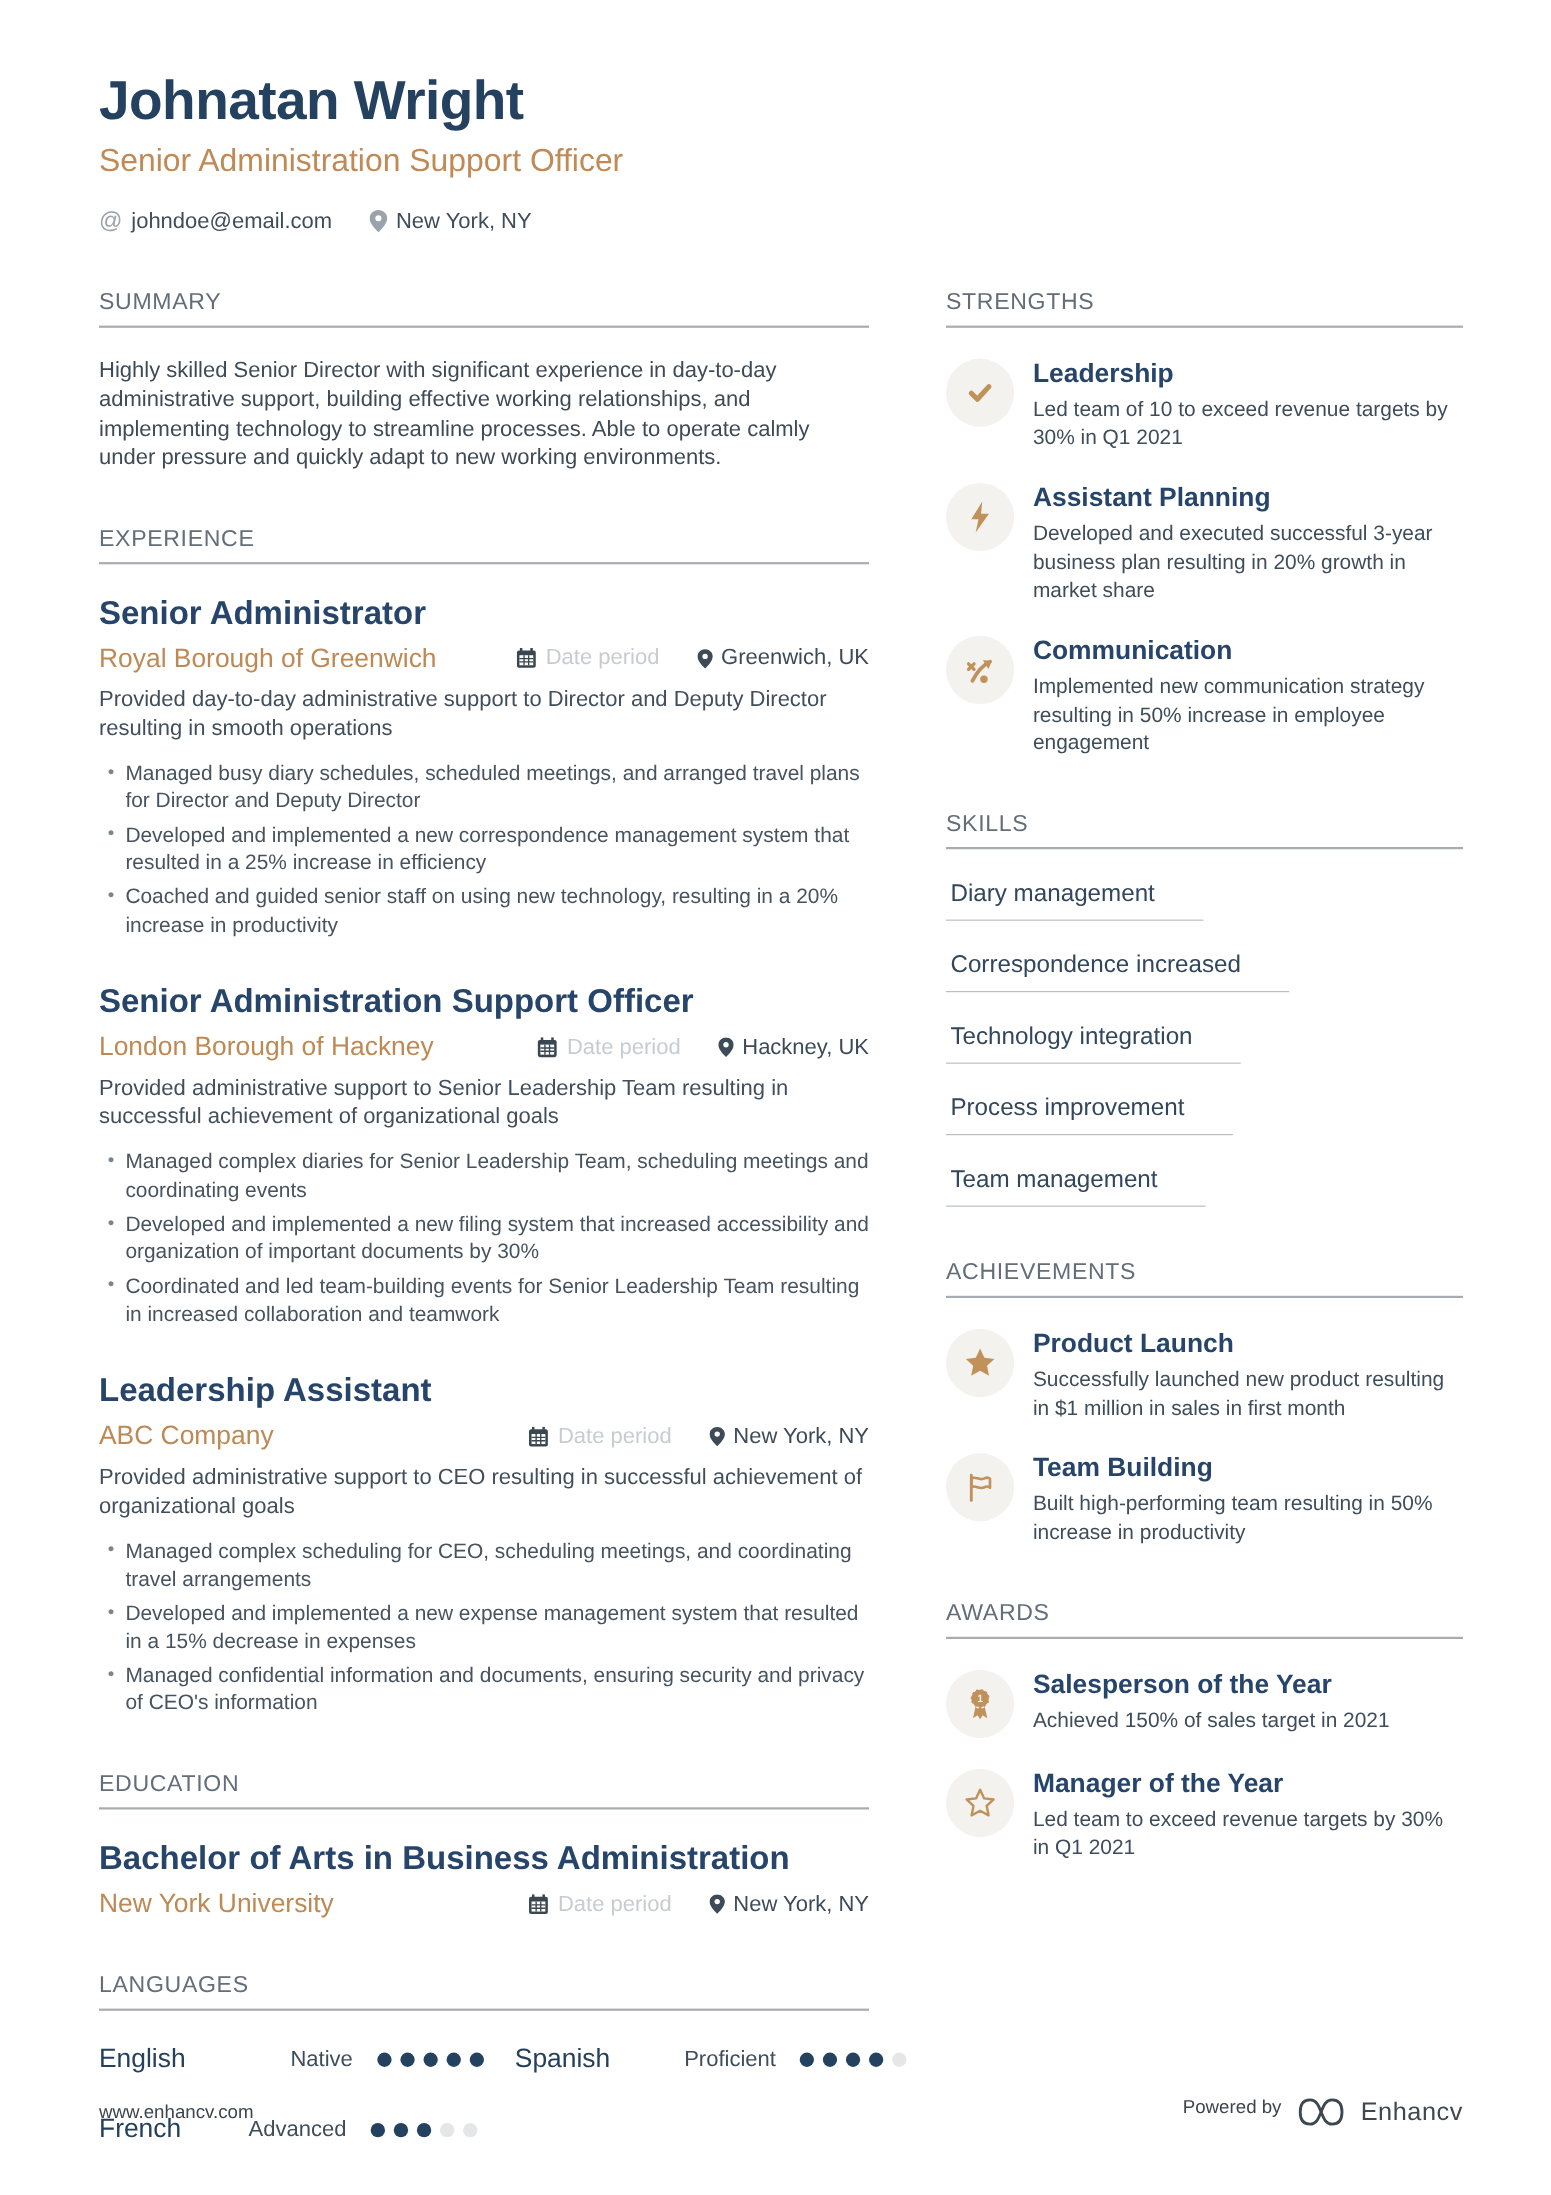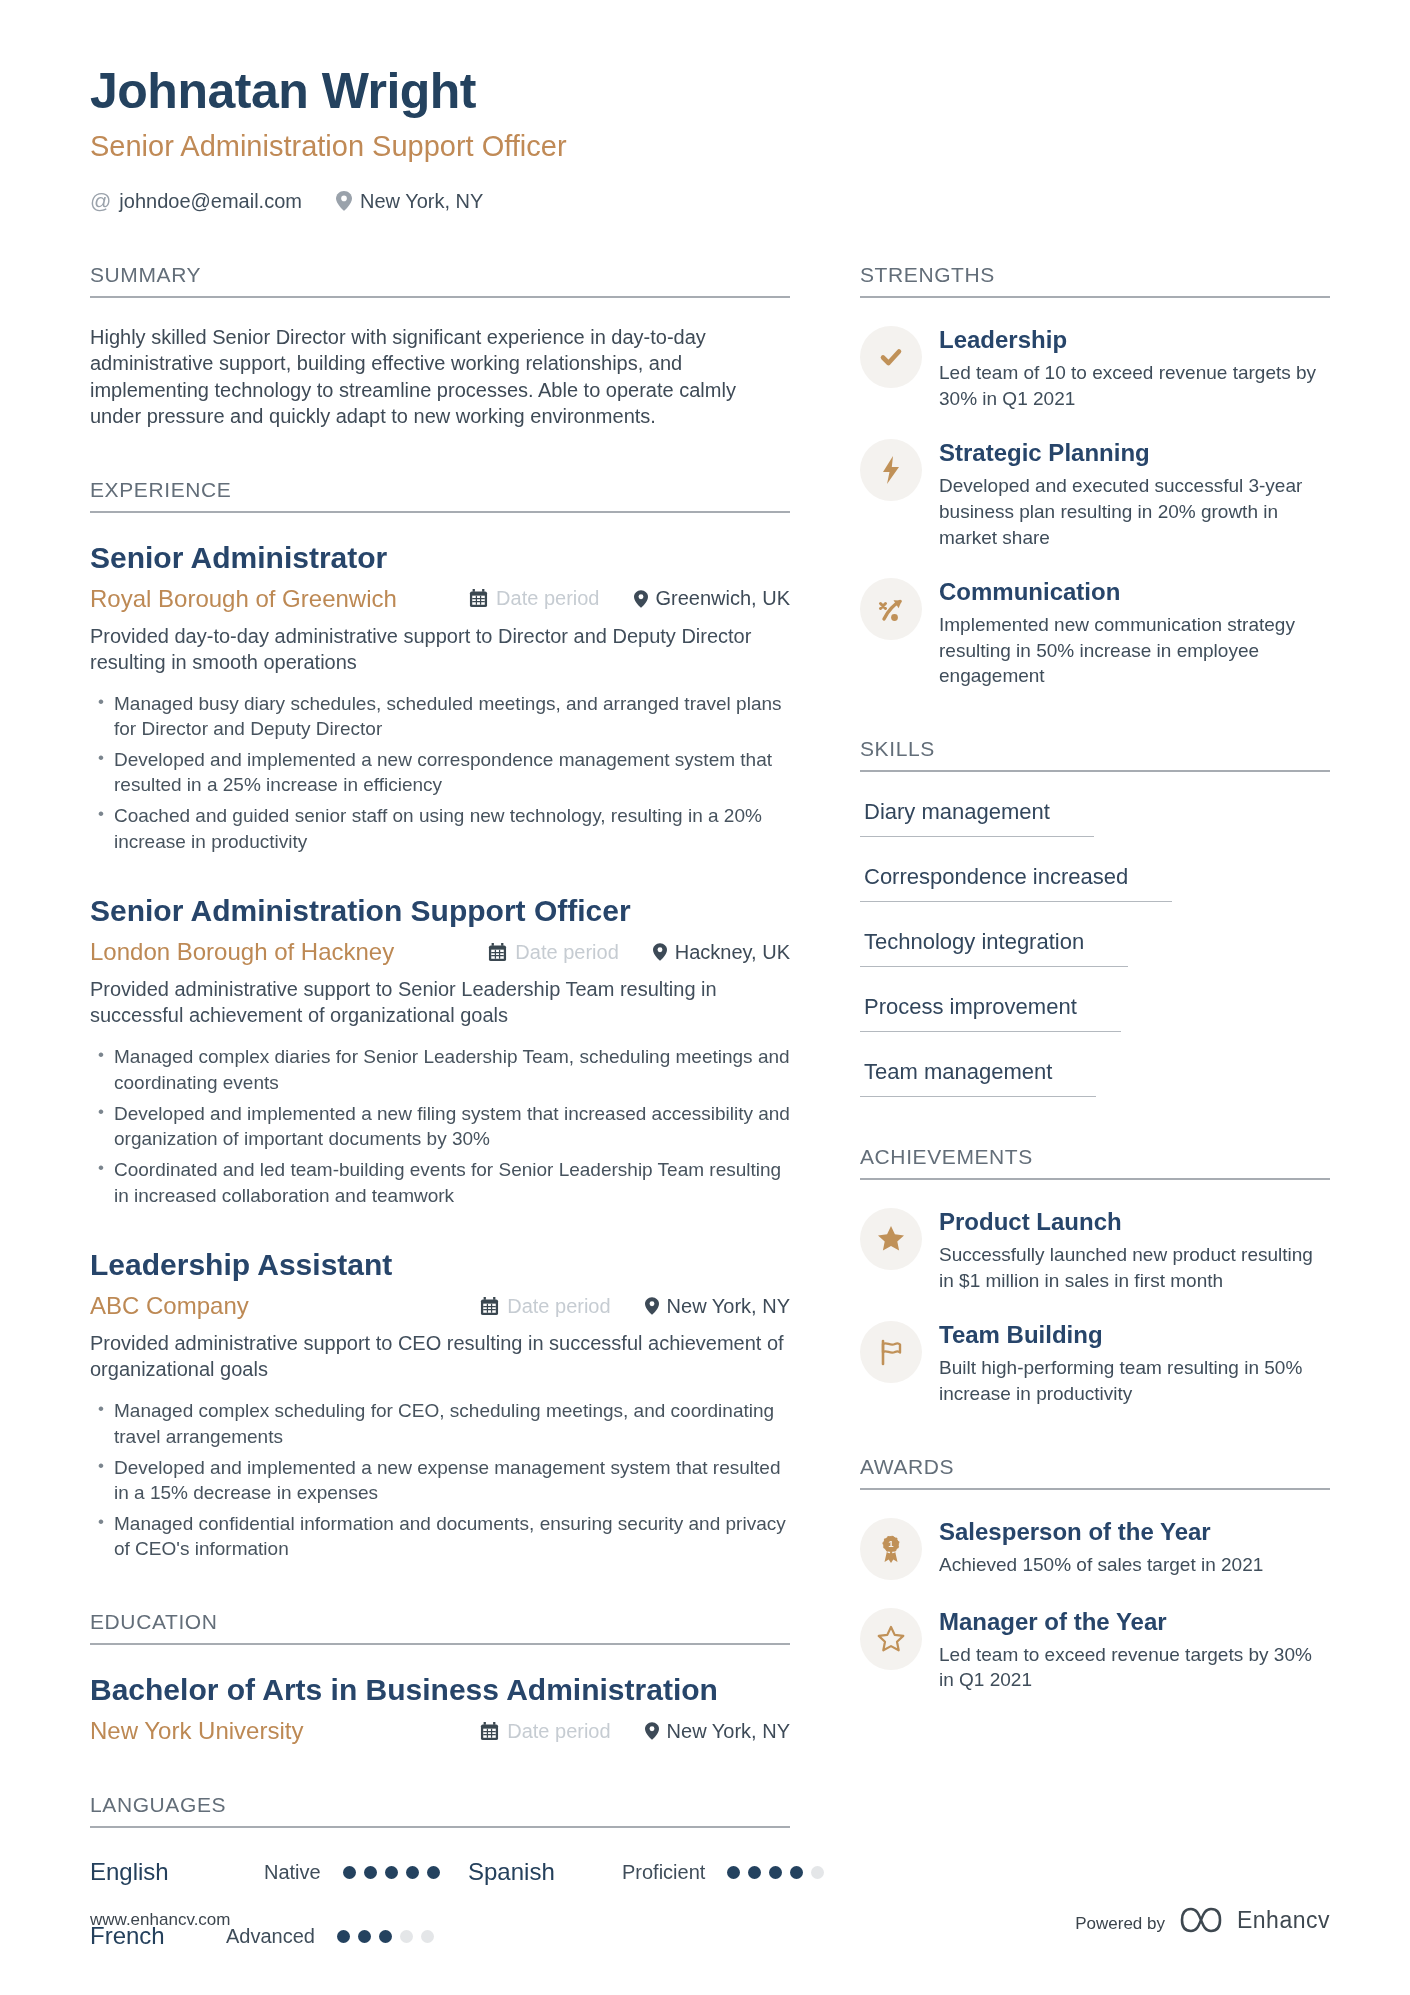--- a/index.html
+++ b/index.html
@@ -70,21 +70,21 @@
   .skill {
     display:table; font-size:22px; color:#32465c; margin-top:27px;
     padding:0 44px 11px 4px; border-bottom:1px solid #b4b9bf;
   }
   
   .footer {
     position:absolute; left:90px; right:80px; top:1906px;
     display:flex; justify-content:space-between; align-items:center;
   }
   .site { font-size:17px; color:#3c454e; }
-  .powered { display:flex; align-items:flex-end; gap:14px; }
+  .powered { display:flex; align-items:flex-start; gap:14px; }
   .powered-label { font-size:17px; color:#3b444c; }
   .brand { font-size:23px; color:#3e4850; font-weight:500; letter-spacing:0.5px; }
   .icon-svg { display:block; }
 </style>
 </head>
 <body>
 
 <div class="page">
 
   <div>
@@ -304,21 +304,21 @@
           </div>
         </div>
 
         <div class="r-item">
           <div class="r-icon">
             <svg class="icon-svg" width="26" height="30" viewBox="0 0 26 30">
                 <path d="M15 1 L5 17 L11.5 17 L9 29 L21 12 L13.8 12 Z" fill="#c09158"></path>
               </svg>
           </div>
           <div class="r-body">
-            <div class="r-title">Strategic Planning</div>
+            <div class="r-title">Assistant Planning</div>
             <div class="r-text">Developed and executed successful 3-year business plan resulting in 20% growth in market share</div>
           </div>
         </div>
 
         <div class="r-item">
           <div class="r-icon">
             <svg class="icon-svg" width="32" height="32" viewBox="0 0 32 32">
               <path d="M9 26 C13 18 18 12 25 8.5" fill="none" stroke="#c09158" stroke-width="3.4" stroke-linecap="round"></path>
               <path d="M18.5 7.2 L26.8 7.6 L23.6 15.2" fill="#c09158" stroke="none"></path>
               <path d="M5.5 10.5 L10.5 15.5 M10.5 10.5 L5.5 15.5" stroke="#c09158" stroke-width="3" stroke-linecap="round"></path>

